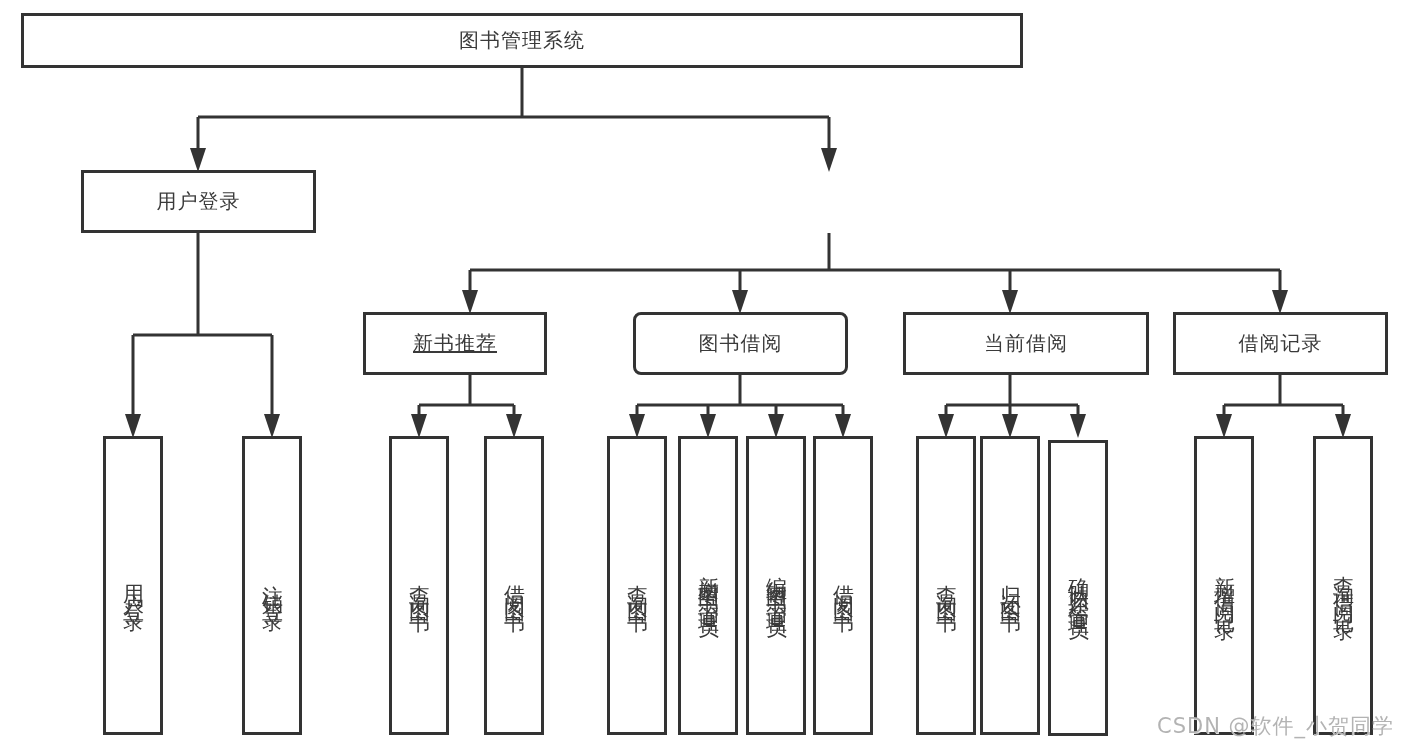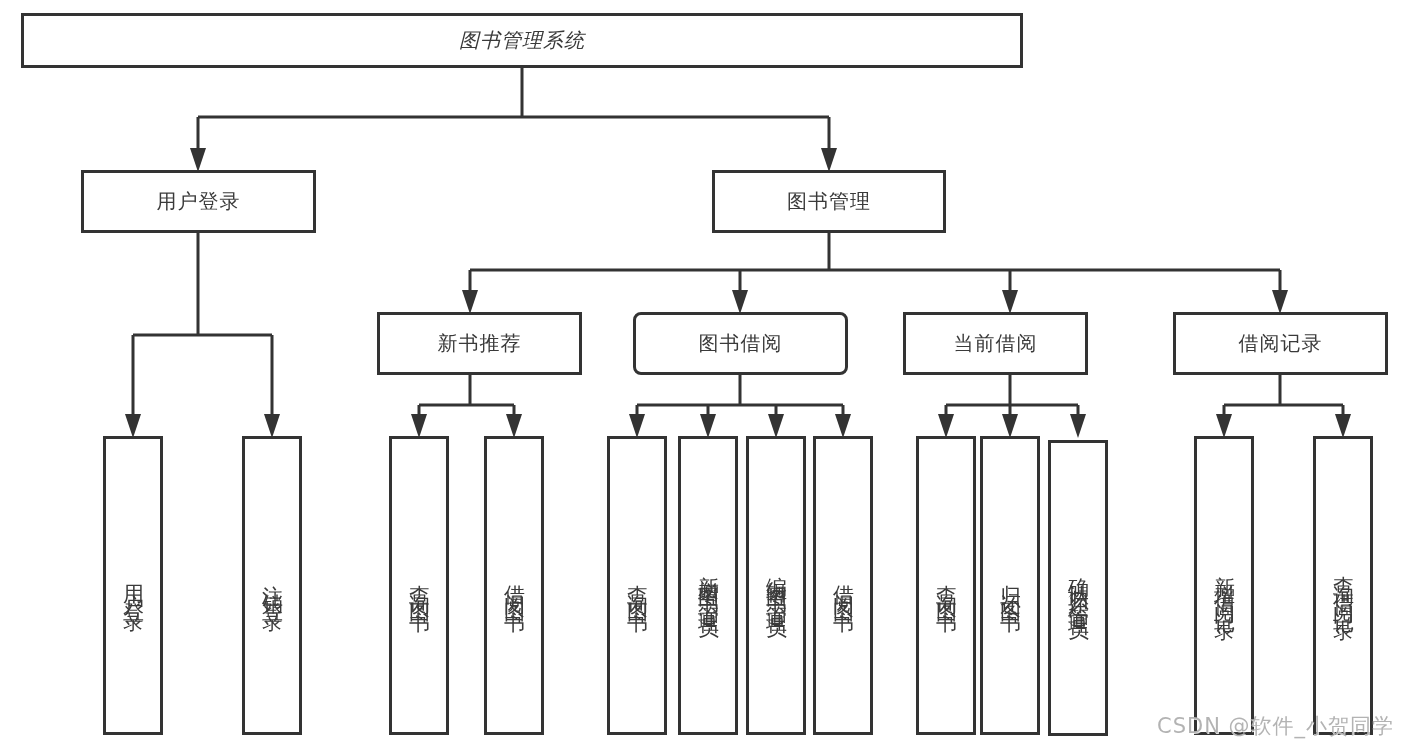--- a/index.html
+++ b/index.html
@@ -92,28 +92,27 @@
       <polygon points="843,438 835,414 851,414" fill="#333333"></polygon>
       <path d="M1010,375 L1010,405 M946,405 L1078,405 M946,405 L946,417 M1010,405 L1010,417 M1078,405 L1078,417" stroke="#333333" stroke-width="3" fill="none"></path>
       <polygon points="946,438 938,414 954,414" fill="#333333"></polygon>
       <polygon points="1010,438 1002,414 1018,414" fill="#333333"></polygon>
       <polygon points="1078,438 1070,414 1086,414" fill="#333333"></polygon>
       <path d="M1280,375 L1280,405 M1224,405 L1343,405 M1224,405 L1224,417 M1343,405 L1343,417" stroke="#333333" stroke-width="3" fill="none"></path>
       <polygon points="1224,438 1216,414 1232,414" fill="#333333"></polygon>
       <polygon points="1343,438 1335,414 1351,414" fill="#333333"></polygon>
     </svg>
 
-  <div class="hbox" style="left:21px; top:13px; width:1002px; height:55px;font-style:italic;">图书管理系统</div>
+  <div class="hbox" style="left:21px; top:13px; width:1002px; height:55px;">图书管理系统</div>
 
   <div class="hbox" style="left:81px; top:170px; width:235px; height:63px;">用户登录</div>
-  <div class="hbox" style="left:712px; top:170px; width:234px; height:63px;">图书管理</div>
 
-  <div class="hbox" style="left:377px; top:312px; width:205px; height:63px;">新书推荐</div>
+  <div class="hbox" style="left:363px; top:312px; width:184px; height:63px;text-decoration:underline;">新书推荐</div>
   <div class="hbox" style="left:633px; top:312px; width:215px; height:63px;border-radius:8px;">图书借阅</div>
-  <div class="hbox" style="left:903px; top:312px; width:185px; height:63px;">当前借阅</div>
+  <div class="hbox" style="left:903px; top:312px; width:246px; height:63px;">当前借阅</div>
   <div class="hbox" style="left:1173px; top:312px; width:215px; height:63px;">借阅记录</div>
 
   <div class="vbox" style="left:103px; top:436px; width:60px; height:299px;">用户登录</div>
   <div class="vbox" style="left:242px; top:436px; width:60px; height:299px;">注销登录</div>
 
   <div class="vbox" style="left:389px; top:436px; width:60px; height:299px;">查询图书</div>
   <div class="vbox" style="left:484px; top:436px; width:60px; height:299px;">借阅图书</div>
 
   <div class="vbox" style="left:607px; top:436px; width:60px; height:299px;">查询图书</div>
   <div class="vbox" style="left:678px; top:436px; width:60px; height:299px; letter-spacing:6px;">新增图书（管理员）</div>

